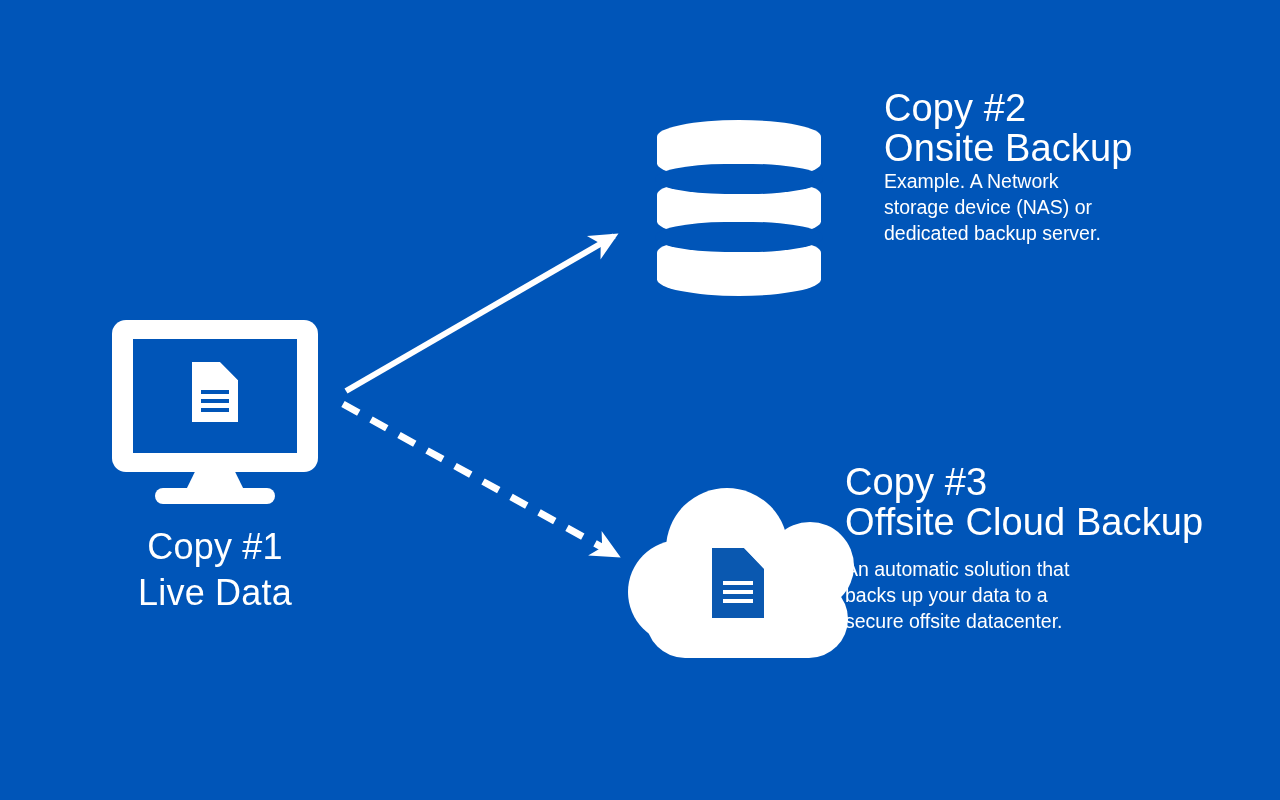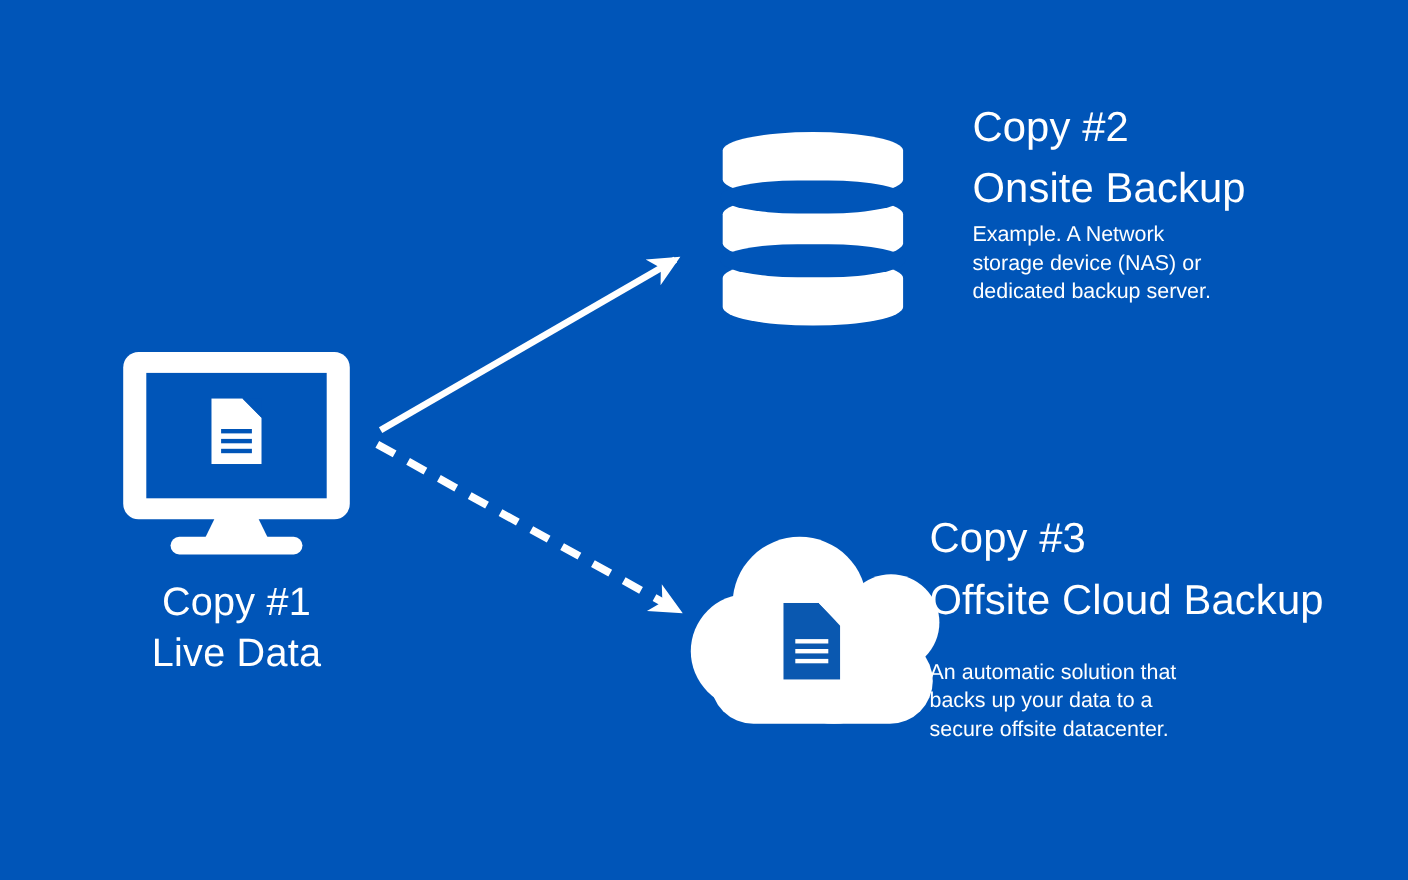--- a/index.html
+++ b/index.html
@@ -187,33 +187,33 @@
   #cloud-doc .body { width: 52px; height: 70px; }
   #cloud-doc .fold { width: 20px; height: 20px; }
   #cloud-doc .lines { left: 11px; top: 33px; width: 30px; }
 
   
   .text-block { position: absolute; }
   #block-copy2 { left: 884px; top: 88px;  width: 390px; }
   #block-copy3 { left: 845px; top: 462px; width: 396px; }
   .heading {
     font-size: 38px;
-    line-height: 56px;
+    line-height: 40px;
     font-weight: 400;
     white-space: pre-line;
     letter-spacing: 0.1px;
   }
   .body-text {
     font-size: 19.5px;
     line-height: 26px;
     font-weight: 400;
     white-space: pre-line;
   }
   #block-copy2 .body-text { }
-  #block-copy3 .body-text { margin-top: 24px; }
+  #block-copy3 .body-text { margin-top: 14px; }
 </style>
 </head>
 <body>
 
 <div id="stage">
 
   <svg id="arrows" viewBox="0 0 1280 800">
     <defs>
       <marker id="ah-solid" viewBox="0 0 12 12" refX="9.5" refY="6" markerWidth="5.2" markerHeight="5.2" orient="auto-start-reverse">
         <path d="M 0.5 0.8 L 11.5 6 L 0.5 11.2 L 3.6 6 Z" fill="#ffffff"></path>

